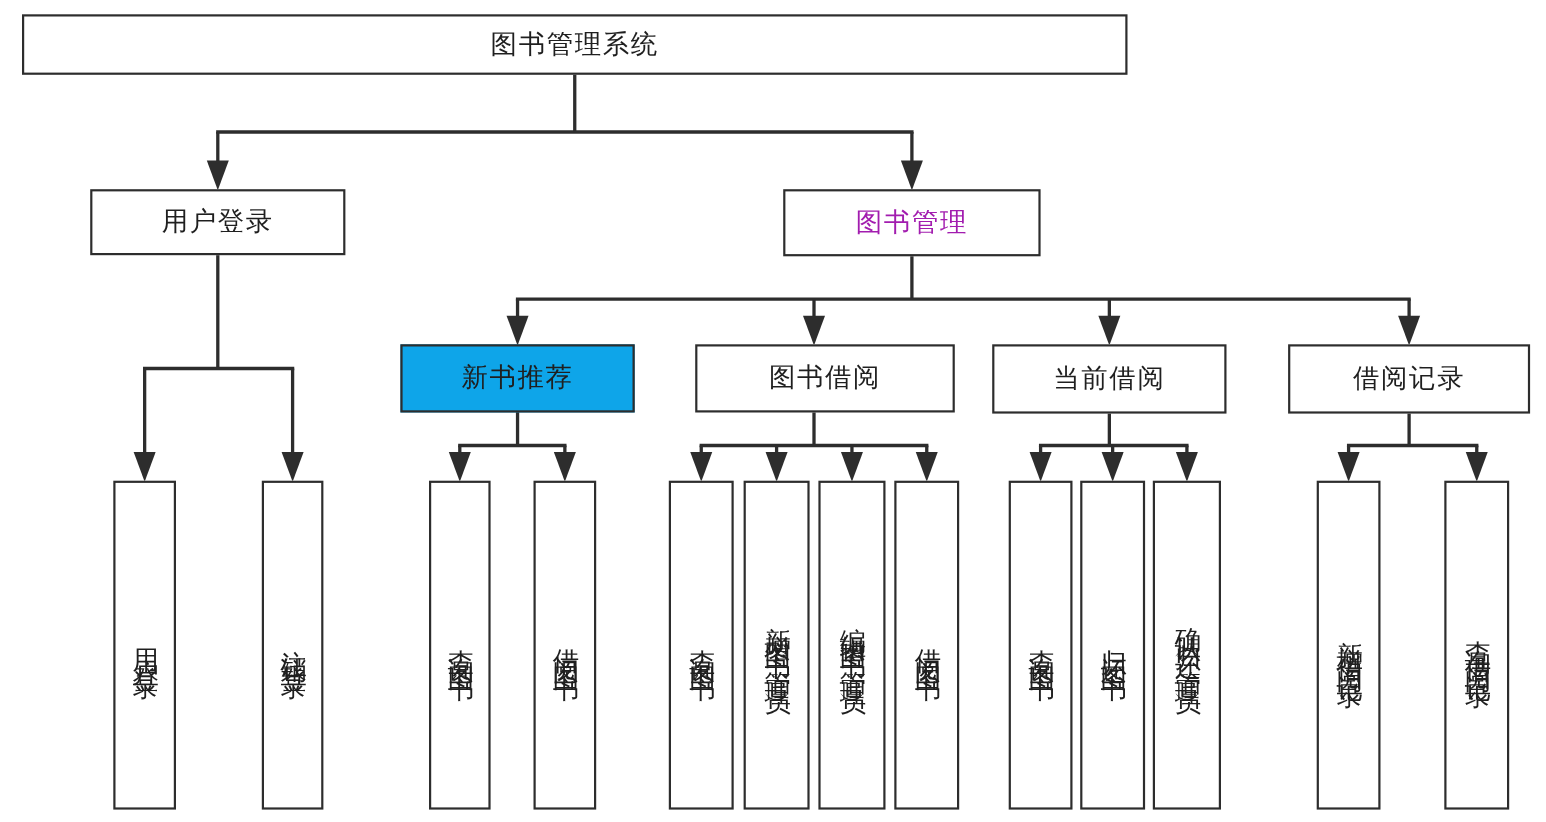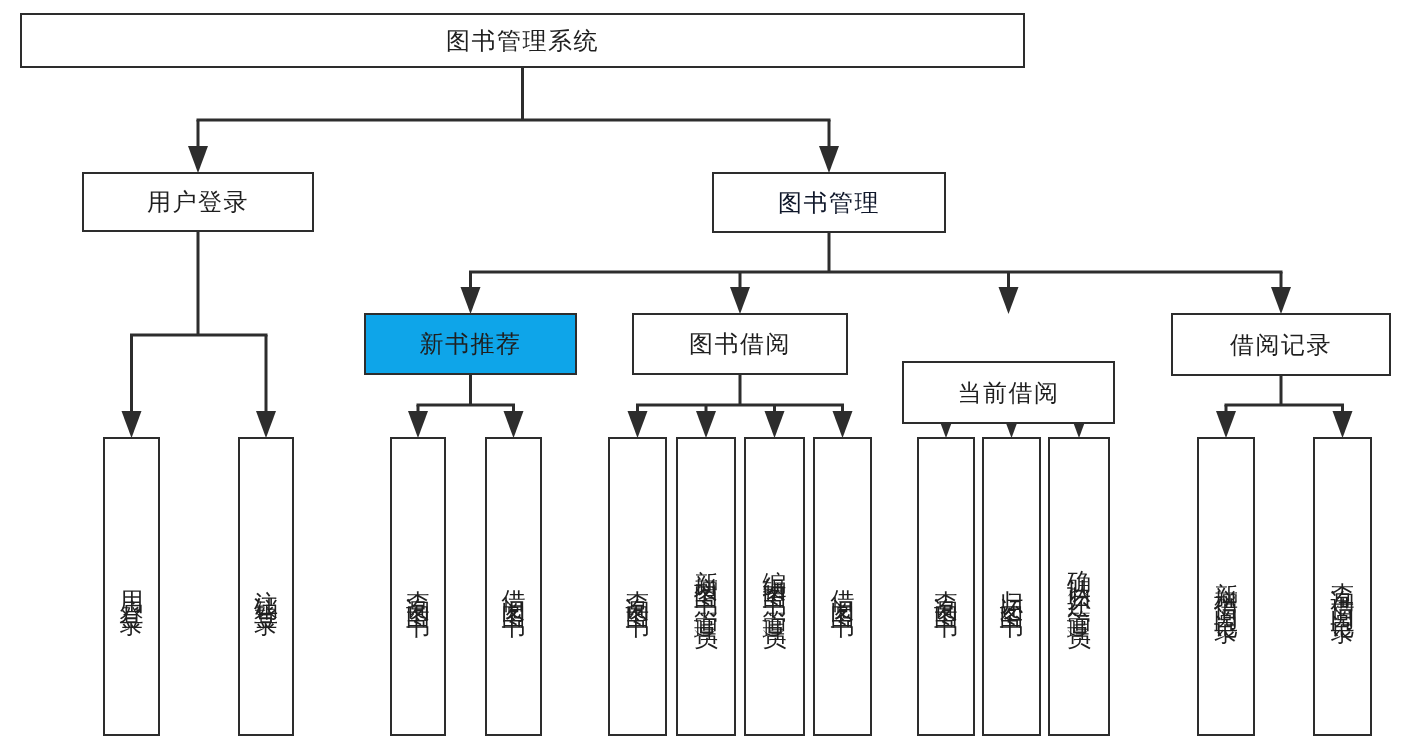--- a/index.html
+++ b/index.html
@@ -102,24 +102,24 @@
       <line x1="1281" y1="374" x2="1281" y2="405" stroke="#2d2d2d" stroke-width="3"></line>
       <line x1="1224.5" y1="405" x2="1344" y2="405" stroke="#2d2d2d" stroke-width="3"></line>
       <line x1="1226" y1="405" x2="1226" y2="415" stroke="#2d2d2d" stroke-width="3"></line>
       <polygon points="1216,411 1236,411 1226,438" fill="#2d2d2d"></polygon>
       <line x1="1342.5" y1="405" x2="1342.5" y2="415" stroke="#2d2d2d" stroke-width="3"></line>
       <polygon points="1332.5,411 1352.5,411 1342.5,438" fill="#2d2d2d"></polygon>
     </svg>
   <div>
       <div class="node" style="left: 20px; top: 13px; width: 1005px; height: 55px; border-color: rgb(45, 45, 45); background: rgb(255, 255, 255); color: rgb(31, 31, 31);">图书管理系统</div>
       <div class="node" style="left: 82px; top: 172px; width: 232px; height: 60px; border-color: rgb(45, 45, 45); background: rgb(255, 255, 255); color: rgb(31, 31, 31);">用户登录</div>
-      <div class="node" style="left: 712px; top: 172px; width: 234px; height: 61px; border-color: rgb(45, 45, 45); background: rgb(255, 255, 255); color: #0f172a;">图书管理</div>
+      <div class="node" style="left: 712px; top: 172px; width: 234px; height: 61px; border-color: rgb(45, 45, 45); background: rgb(255, 255, 255); color: #a21caf;">图书管理</div>
       <div class="node" style="left: 364px; top: 313px; width: 213px; height: 62px; border-color: rgb(45, 45, 45); background: #0ea5e9; color: rgb(31, 31, 31);">新书推荐</div>
-      <div class="node" style="left: 632px; top: 313px; width: 216px; height: 62px; border-color: rgb(45, 45, 45); background: rgb(255, 255, 255); color: rgb(31, 31, 31);">图书借阅</div>
-      <div class="node" style="left: 902px; top: 313px; width: 213px; height: 63px; border-color: rgb(45, 45, 45); background: rgb(255, 255, 255); color: rgb(31, 31, 31); margin-top: 48px;">当前借阅</div>
+      <div class="node" style="left: 632px; top: 313px; width: 236px; height: 62px; border-color: rgb(45, 45, 45); background: rgb(255, 255, 255); color: rgb(31, 31, 31);">图书借阅</div>
+      <div class="node" style="left: 902px; top: 313px; width: 213px; height: 63px; border-color: rgb(45, 45, 45); background: rgb(255, 255, 255); color: rgb(31, 31, 31);">当前借阅</div>
       <div class="node" style="left: 1171px; top: 313px; width: 220px; height: 63px; border-color: rgb(45, 45, 45); background: rgb(255, 255, 255); color: rgb(31, 31, 31);">借阅记录</div>
       <div class="node vertical" style="left: 103px; top: 437px; width: 57px; height: 299px; border-color: rgb(45, 45, 45); background: rgb(255, 255, 255); color: rgb(31, 31, 31);">用户登录</div>
       <div class="node vertical" style="left: 238px; top: 437px; width: 56px; height: 299px; border-color: rgb(45, 45, 45); background: rgb(255, 255, 255); color: rgb(31, 31, 31);">注销登录</div>
       <div class="node vertical" style="left: 390px; top: 437px; width: 56px; height: 299px; border-color: rgb(45, 45, 45); background: rgb(255, 255, 255); color: rgb(31, 31, 31);">查询图书</div>
       <div class="node vertical" style="left: 485px; top: 437px; width: 57px; height: 299px; border-color: rgb(45, 45, 45); background: rgb(255, 255, 255); color: rgb(31, 31, 31);">借阅图书</div>
       <div class="node vertical" style="left: 608px; top: 437px; width: 59px; height: 299px; border-color: rgb(45, 45, 45); background: rgb(255, 255, 255); color: rgb(31, 31, 31);">查询图书</div>
       <div class="node vertical" style="left: 676px; top: 437px; width: 60px; height: 299px; border-color: rgb(45, 45, 45); background: rgb(255, 255, 255); color: rgb(31, 31, 31);">新增图书（管理员）</div>
       <div class="node vertical" style="left: 744px; top: 437px; width: 61px; height: 299px; border-color: rgb(45, 45, 45); background: rgb(255, 255, 255); color: rgb(31, 31, 31);">编辑图书（管理员）</div>
       <div class="node vertical" style="left: 813px; top: 437px; width: 59px; height: 299px; border-color: rgb(45, 45, 45); background: rgb(255, 255, 255); color: rgb(31, 31, 31);">借阅图书</div>
       <div class="node vertical" style="left: 917px; top: 437px; width: 58px; height: 299px; border-color: rgb(45, 45, 45); background: rgb(255, 255, 255); color: rgb(31, 31, 31);">查询图书</div>

